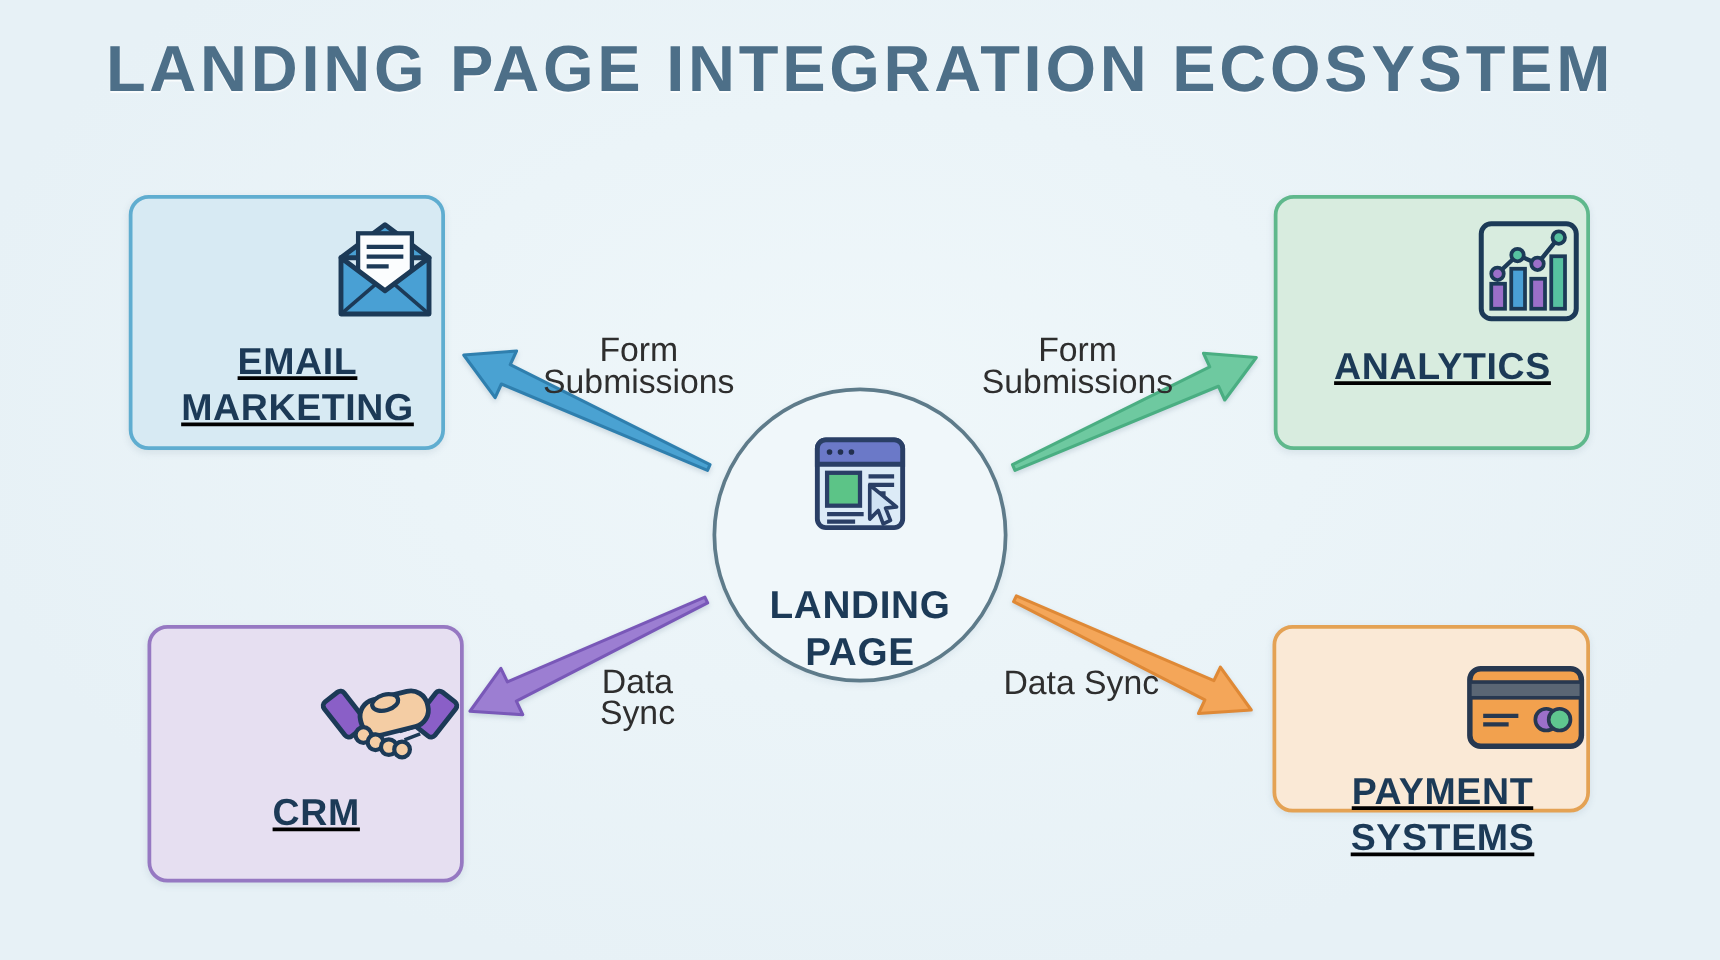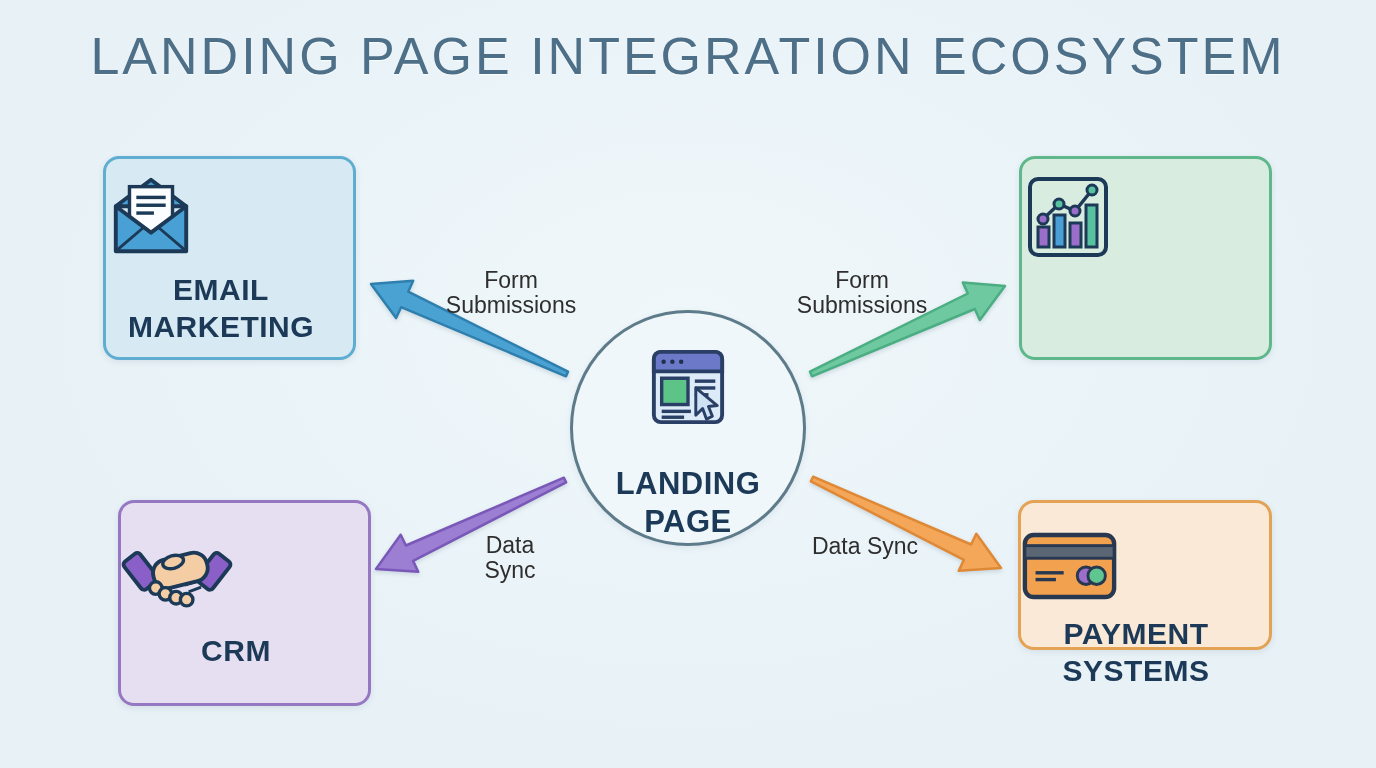--- a/index.html
+++ b/index.html
@@ -17,29 +17,30 @@
     background:var(--bg);
     overflow:hidden;
   }
   .stage{
     position:relative;width:1376px;height:768px;
     background:radial-gradient(ellipse at 50% 42%, #eff7fa 0%, #e7f1f6 75%);
   }
   .title{
     position:absolute;top:26px;left:0;right:0;
     text-align:center;
-    font-size:52px;font-weight:normal;letter-spacing:3px;
+    font-size:52px;font-weight:bold;letter-spacing:3px;
     color:var(--title);
     text-shadow:0 1px 1px rgba(255,255,255,.8);
   }
   .node{
     position:absolute;
     border:3px solid #999;border-radius:16px;
-    display:flex;flex-direction:column;align-items:flex-start;
+    display:flex;flex-direction:column;align-items:flex-end;
     box-shadow:0 2px 6px rgba(90,120,145,.14);
+    text-decoration:underline;
   }
   .node-label{
     font-weight:bold;color:var(--node-text);
     font-size:30px;line-height:37px;letter-spacing:.5px;
     text-align:center;width:230px;
   }
   .node-email    {left:103px;top:156px;width:253px;height:204px;padding-top:12px;}
   .node-email .node-label{margin-top:10px;}
   .node-analytics{left:1019px;top:156px;width:253px;height:204px;padding-top:12px;}
   .node-analytics .node-label{margin-top:12px;}
@@ -59,21 +60,21 @@
   }
   .center-label{
     margin-top:8px;
     font-weight:bold;color:var(--node-text);
     font-size:31px;line-height:38px;letter-spacing:.5px;
     text-align:center;width:200px;
   }
   .conn-label{
     position:absolute;
     color:var(--conn-text);
-    font-size:23px;line-height:25px;
+    font-size:27px;line-height:25px;
     text-align:center;
   }
   .cl-0{left:431px;top:268px;width:160px;}
   .cl-1{left:782px;top:268px;width:160px;}
   .cl-2{left:470px;top:533px;width:80px;}
   .cl-3{left:775px;top:534px;width:180px;}
   #arrows-svg{
     position:absolute;left:0;top:0;width:1376px;height:768px;
     pointer-events:none;
     filter:drop-shadow(0 2px 2px rgba(80,110,130,.22));
@@ -118,20 +119,21 @@
         <rect x="32" y="44" width="11" height="32" fill="#4aa0d6" stroke="#1c3a57" stroke-width="3"></rect>
         <rect x="48" y="52" width="11" height="24" fill="#9b6fc9" stroke="#1c3a57" stroke-width="3"></rect>
         <rect x="64" y="34" width="11" height="42" fill="#57c2a0" stroke="#1c3a57" stroke-width="3"></rect>
         <polyline points="21,48 37,33 53,40 70,19" fill="none" stroke="#1c3a57" stroke-width="3.5"></polyline>
         <circle cx="21" cy="48" r="5" fill="#9b6fc9" stroke="#1c3a57" stroke-width="3"></circle>
         <circle cx="37" cy="33" r="5" fill="#57c2a0" stroke="#1c3a57" stroke-width="3"></circle>
         <circle cx="53" cy="40" r="5" fill="#9b6fc9" stroke="#1c3a57" stroke-width="3"></circle>
         <circle cx="70" cy="19" r="5" fill="#57c2a0" stroke="#1c3a57" stroke-width="3"></circle>
       </svg>
     </div>
+    <div class="node-label">ANALYTICS</div>
   </div>
 
   <div class="node node-crm" style="background: rgb(230, 223, 241); border-color: rgb(150, 120, 194);">
     <div class="icon-wrap">
       <svg width="112" height="85" viewBox="0 0 116 88">
         <rect x="10" y="22" width="21" height="36" rx="4" transform="rotate(-38 20 40)" fill="#8a5fc7" stroke="#1c3a57" stroke-width="4"></rect>
         <rect x="85" y="22" width="21" height="36" rx="4" transform="rotate(38 96 40)" fill="#8a5fc7" stroke="#1c3a57" stroke-width="4"></rect>
         <rect x="33" y="24" width="57" height="30" rx="14" transform="rotate(-14 61 39)" fill="#f4cda4" stroke="#1c3a57" stroke-width="4"></rect>
         <ellipse cx="54" cy="30" rx="11" ry="6.5" transform="rotate(-16 54 30)" fill="#f4cda4" stroke="#1c3a57" stroke-width="3.5"></ellipse>
         <circle cx="36" cy="57" r="6.5" fill="#f4cda4" stroke="#1c3a57" stroke-width="3.5"></circle>

